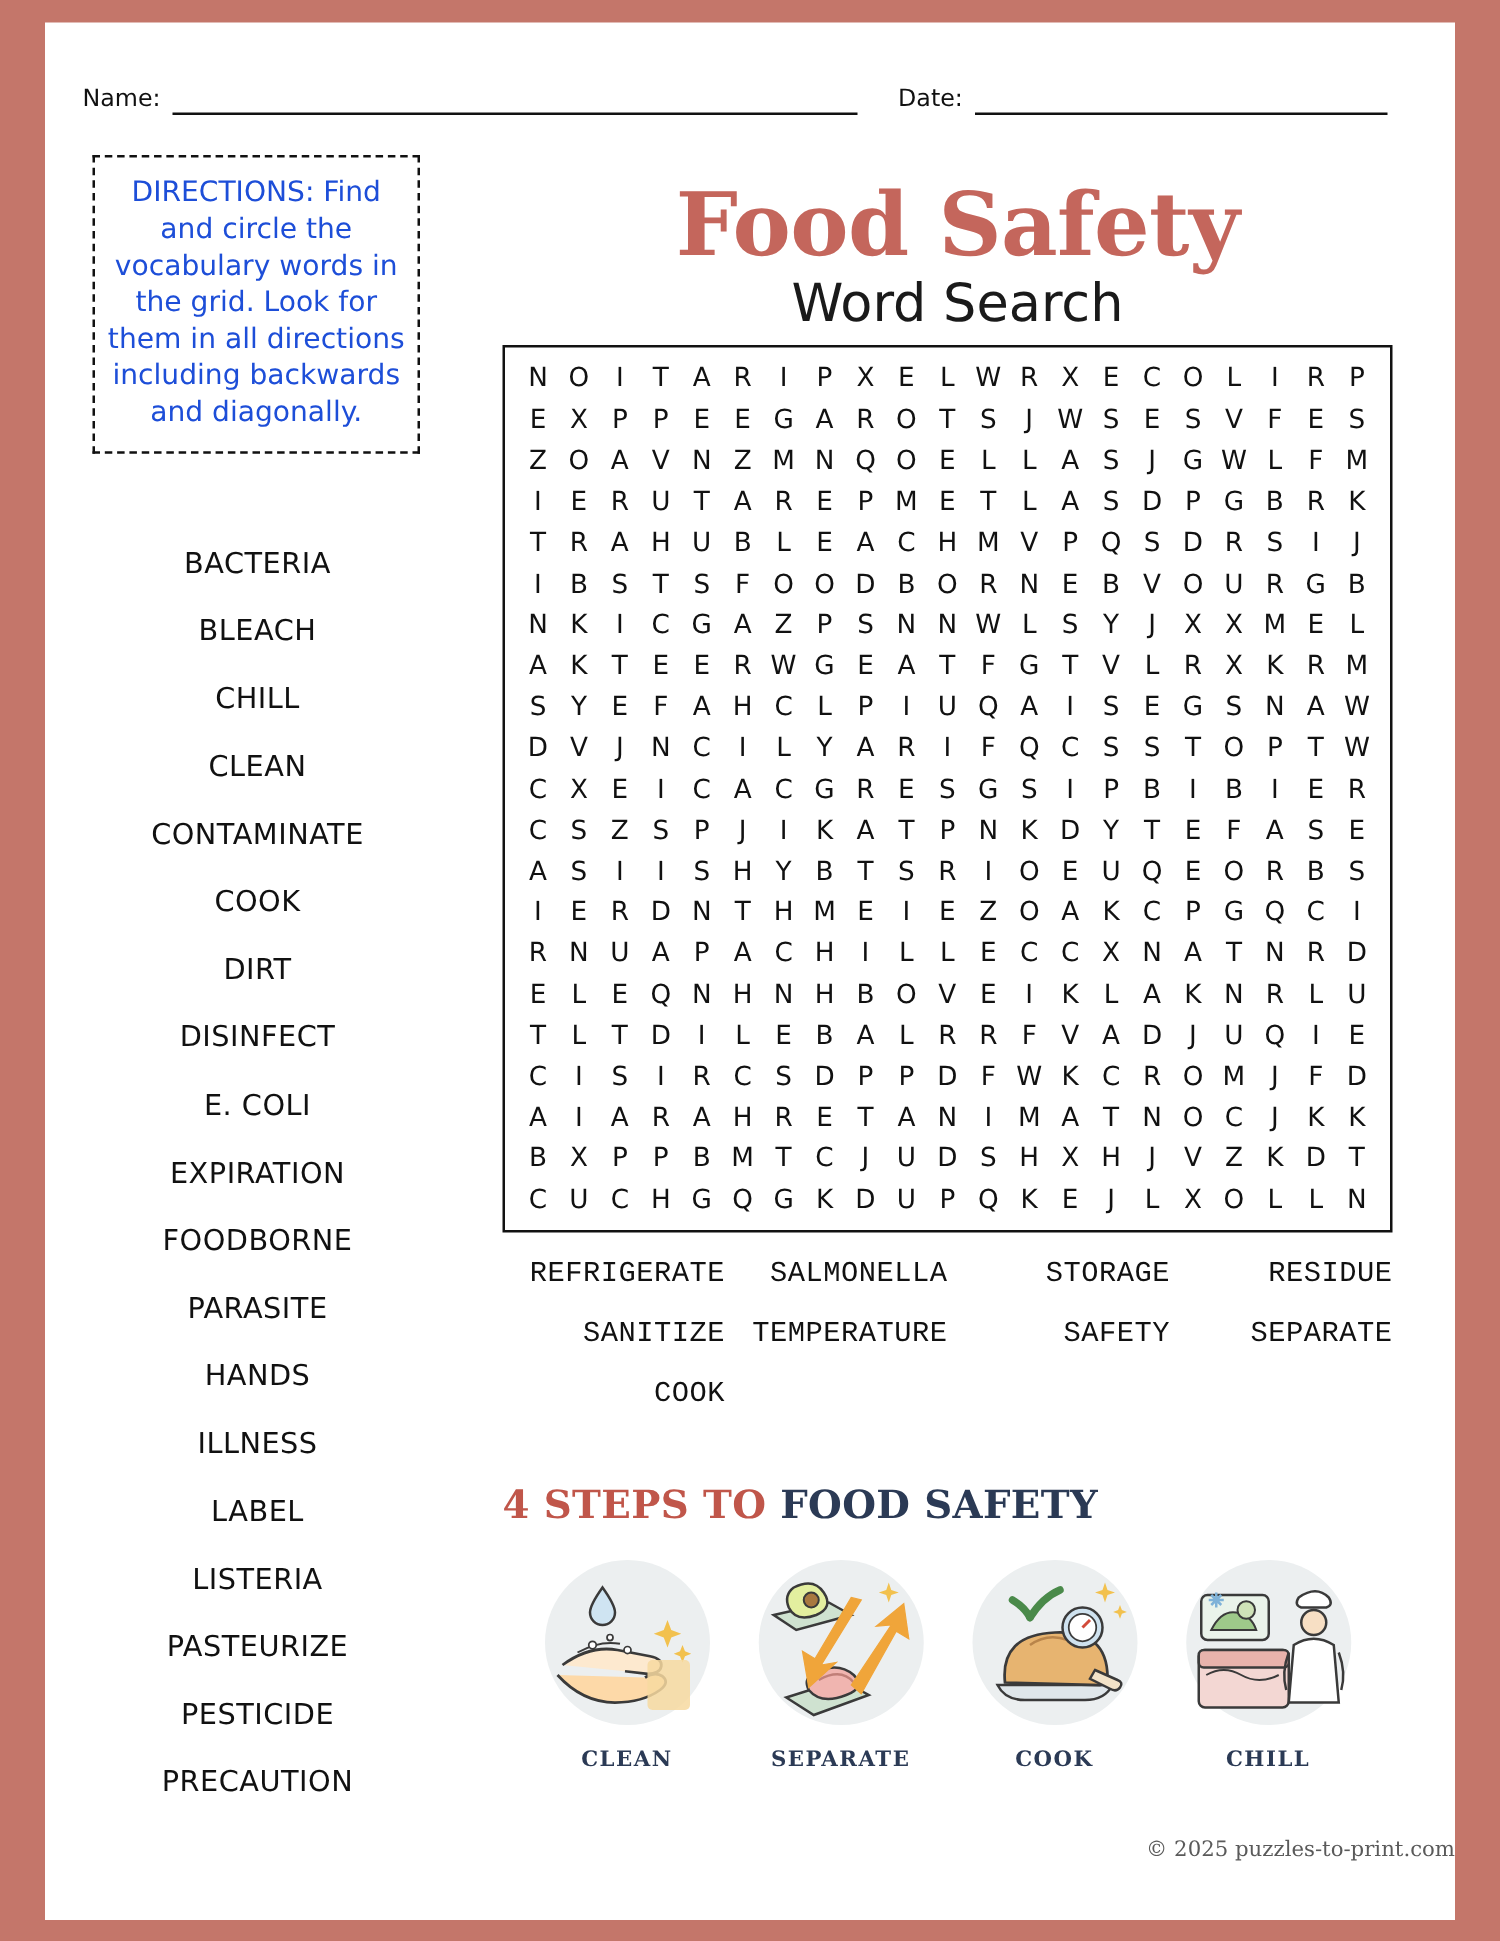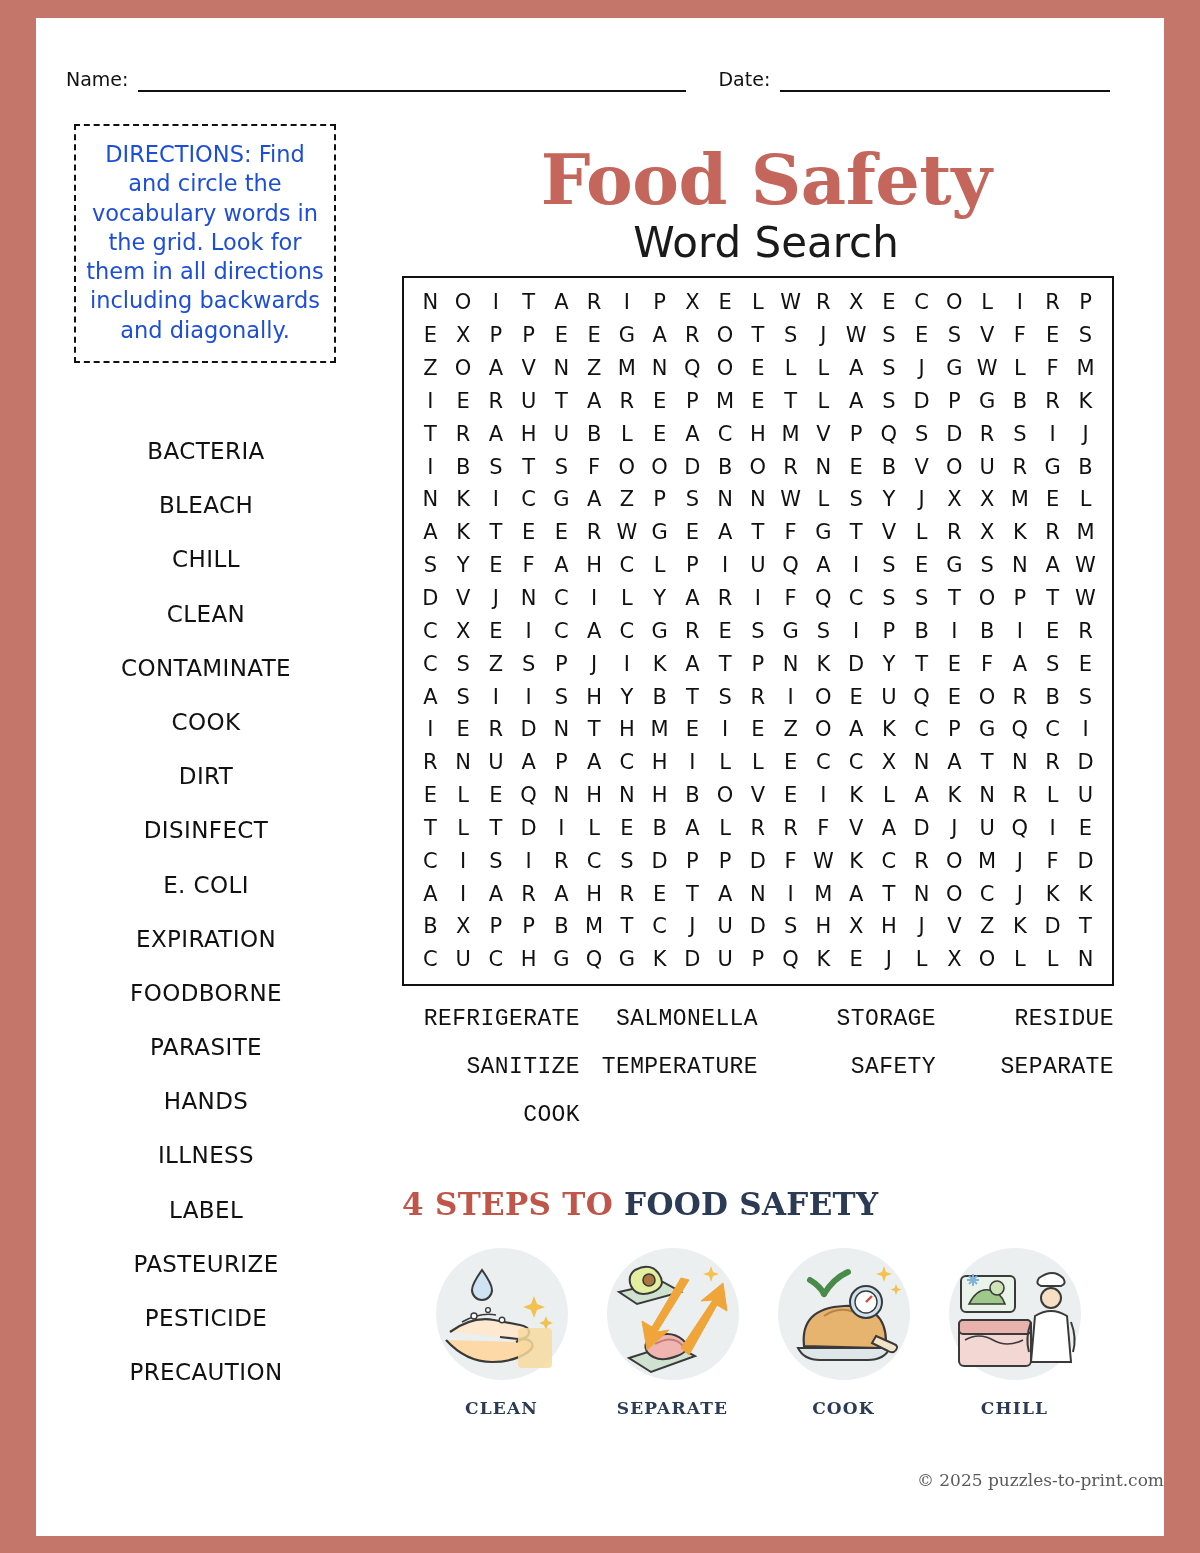--- a/index.html
+++ b/index.html
@@ -216,20 +216,21 @@
       <div class="w">COOK</div>
       <div class="w">DIRT</div>
       <div class="w">DISINFECT</div>
       <div class="w">E. COLI</div>
       <div class="w">EXPIRATION</div>
       <div class="w">FOODBORNE</div>
       <div class="w">PARASITE</div>
       <div class="w">HANDS</div>
       <div class="w">ILLNESS</div>
       <div class="w">LABEL</div>
+      <div class="w">LISTERIA</div>
       <div class="w">PASTEURIZE</div>
       <div class="w">PESTICIDE</div>
       <div class="w">PRECAUTION</div>
     </div>
 
   <div class="grid-wrap">
     <table class="grid">
         <tbody id="grid-body">
           <tr>
             <td>N</td>

